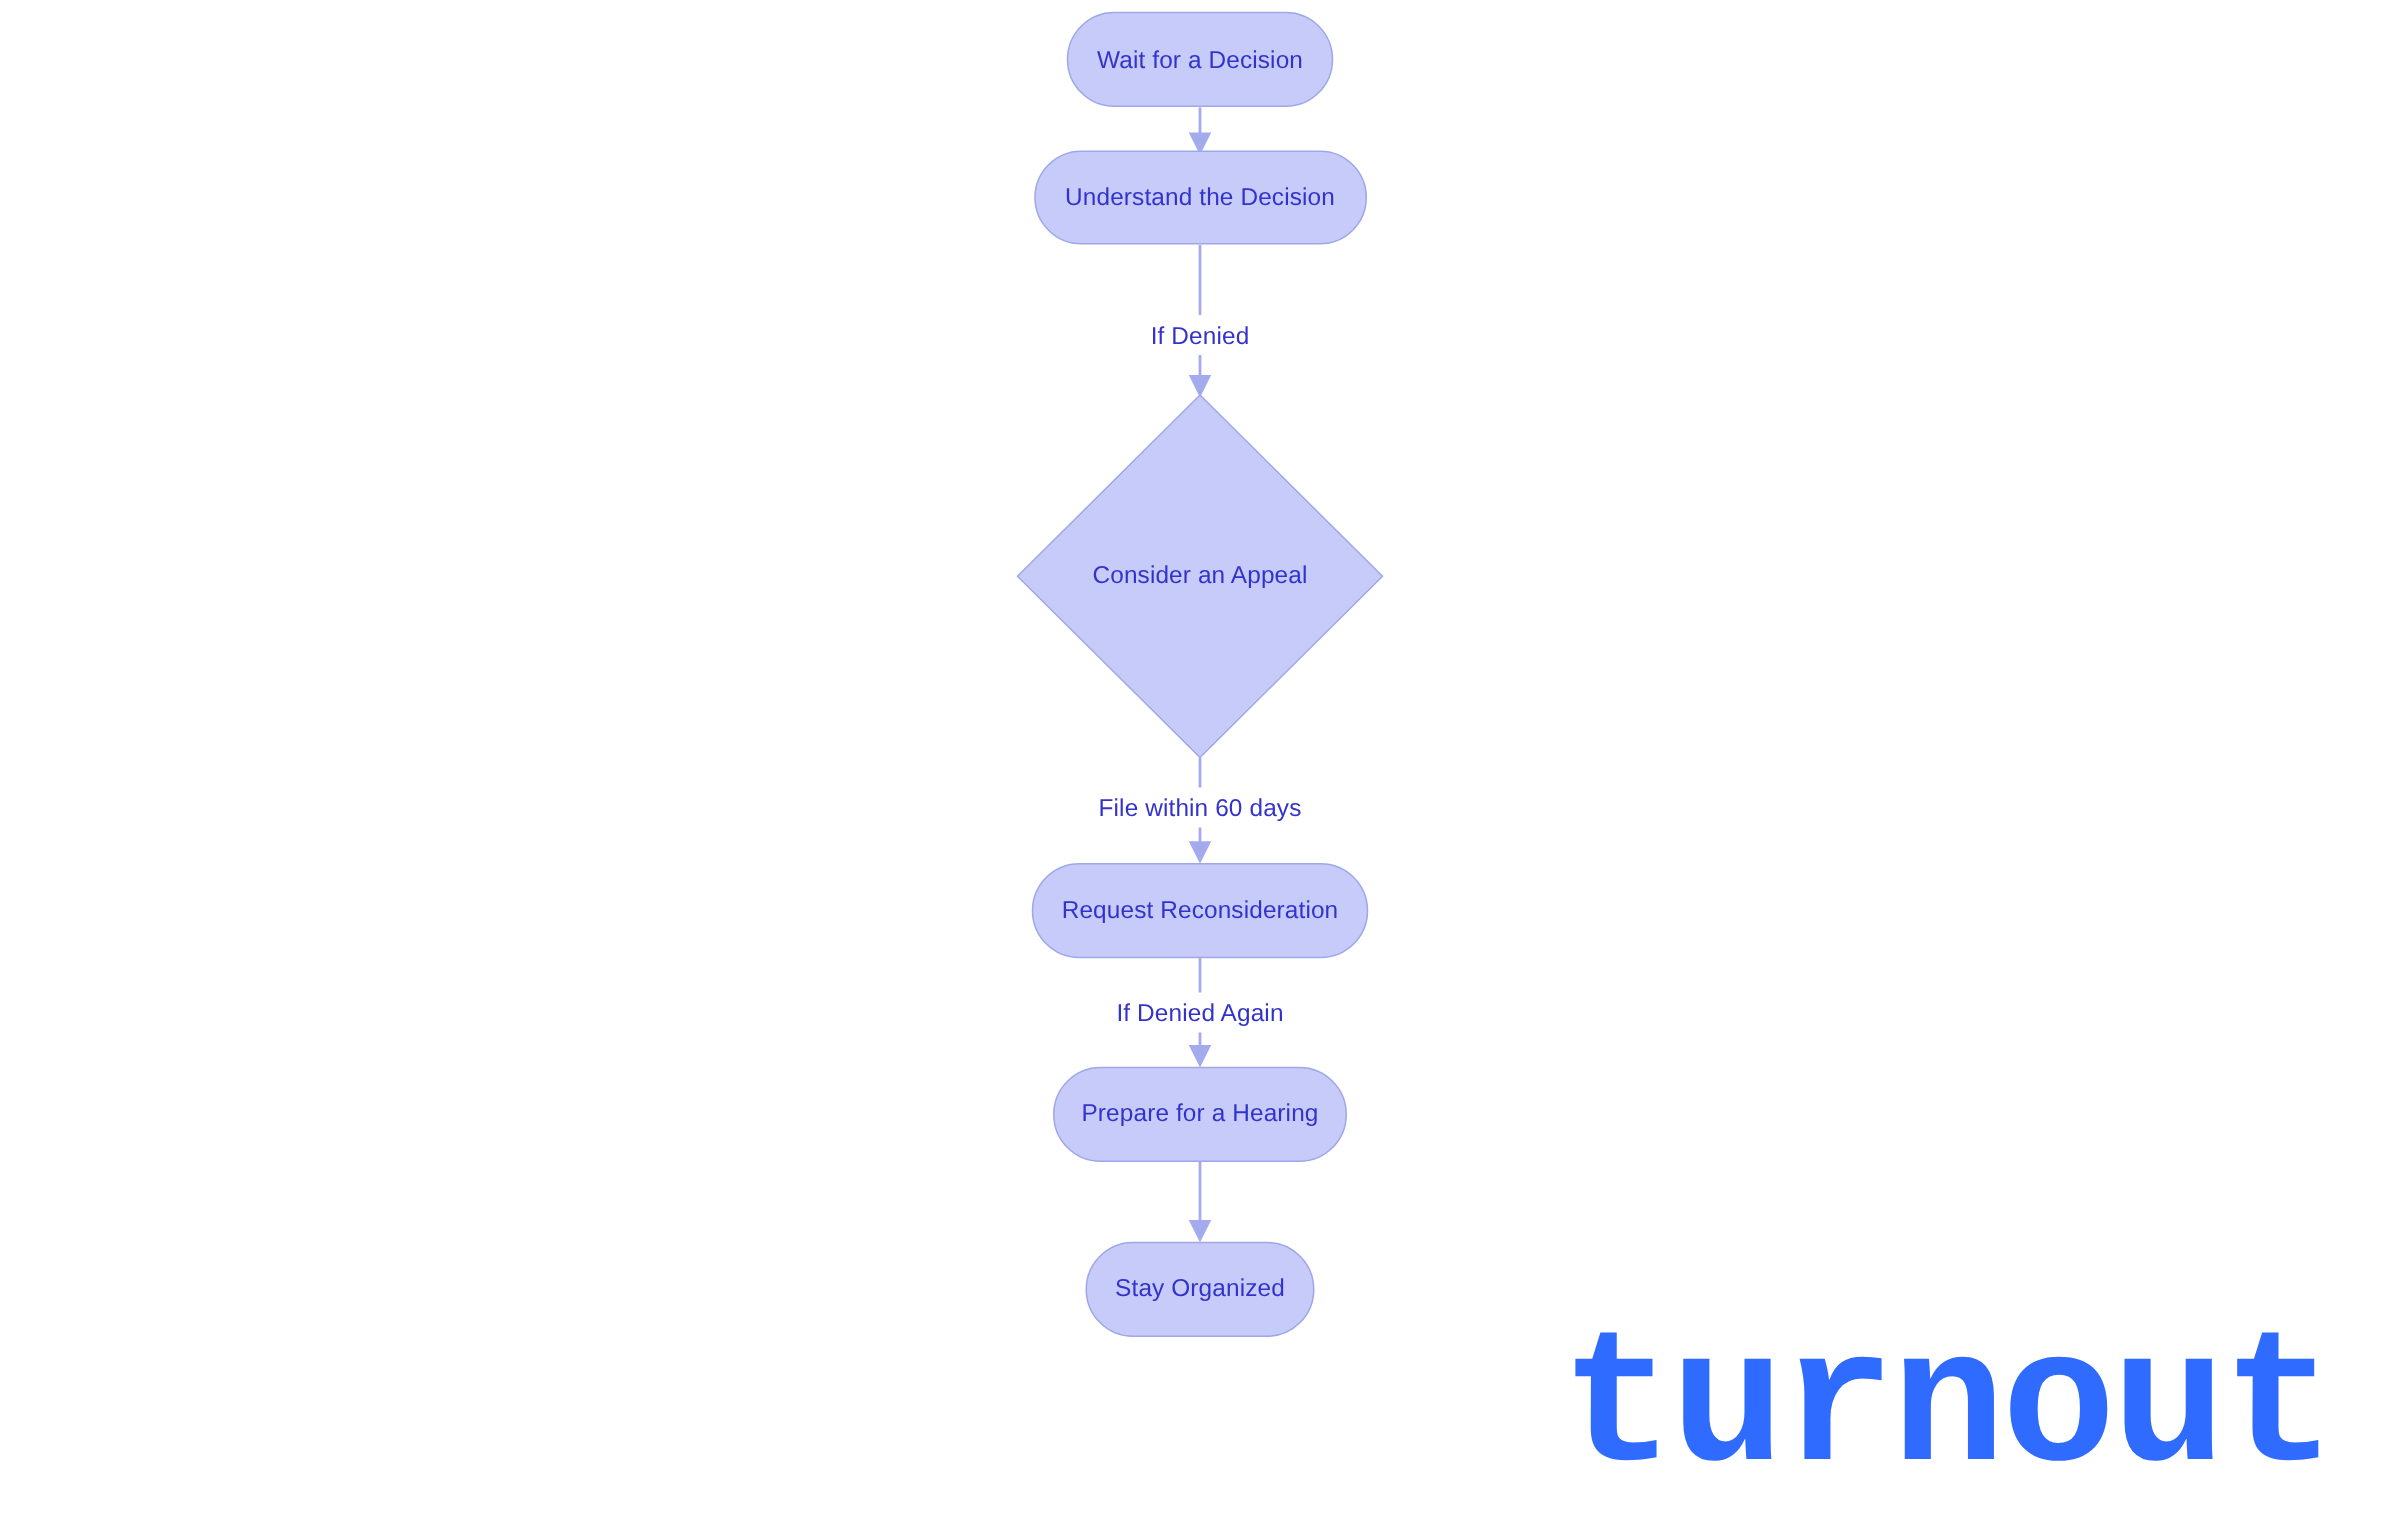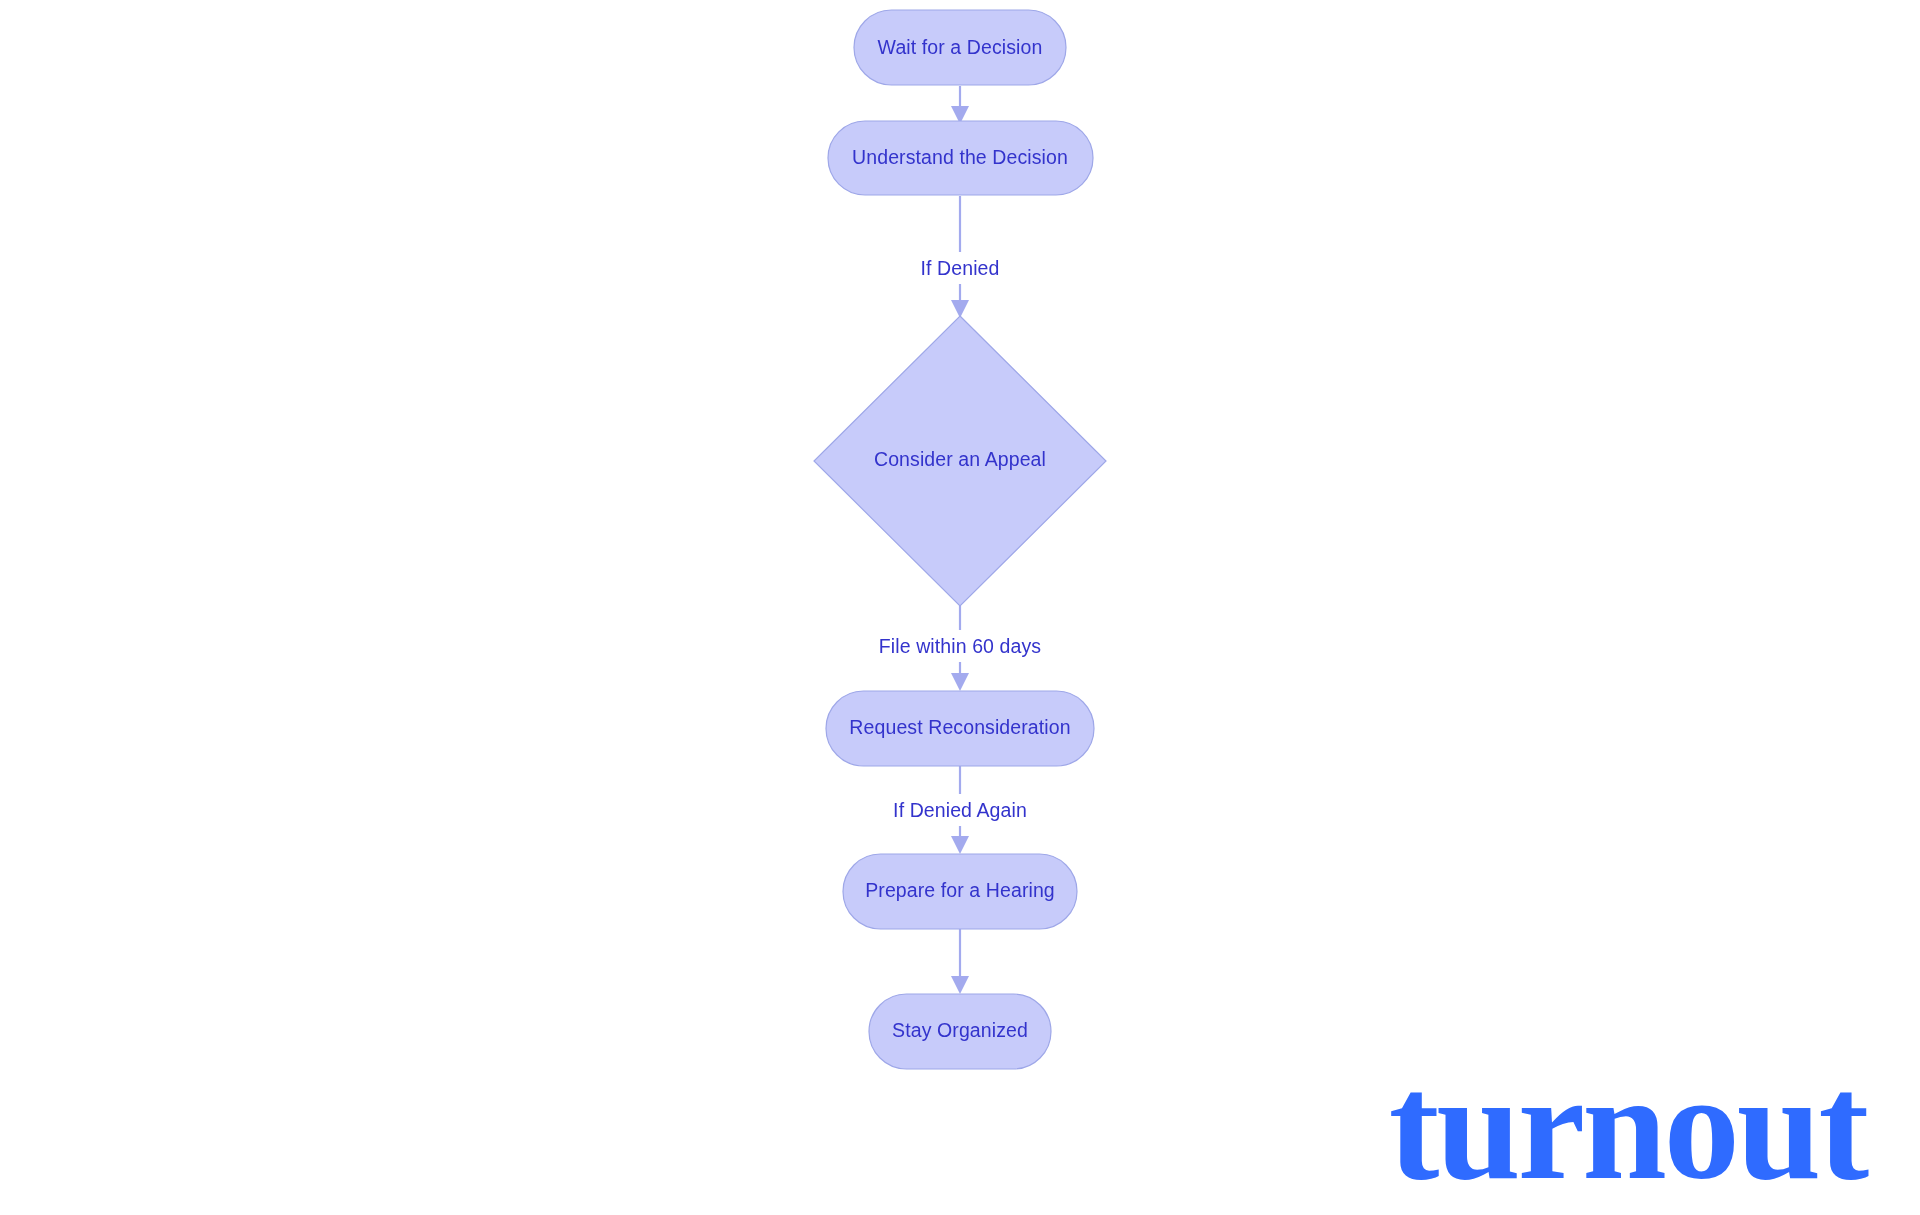--- a/index.html
+++ b/index.html
@@ -60,21 +60,21 @@
   
   #brand-wordmark {
     position: absolute;
     right: 54px;
     bottom: 22px;
     line-height: 1;
     user-select: none;
   }
   #brand-wordmark .wordmark-text {
     display: block;
-    font-family: Liberation Serif, serif;
+    font-family: Liberation Mono, monospace;
     font-size: 152px;
     font-weight: 700;
     letter-spacing: -3px;
     color: #2f6bff;
     line-height: 0.86;
   }
 </style>
 </head>
 <body>
 

